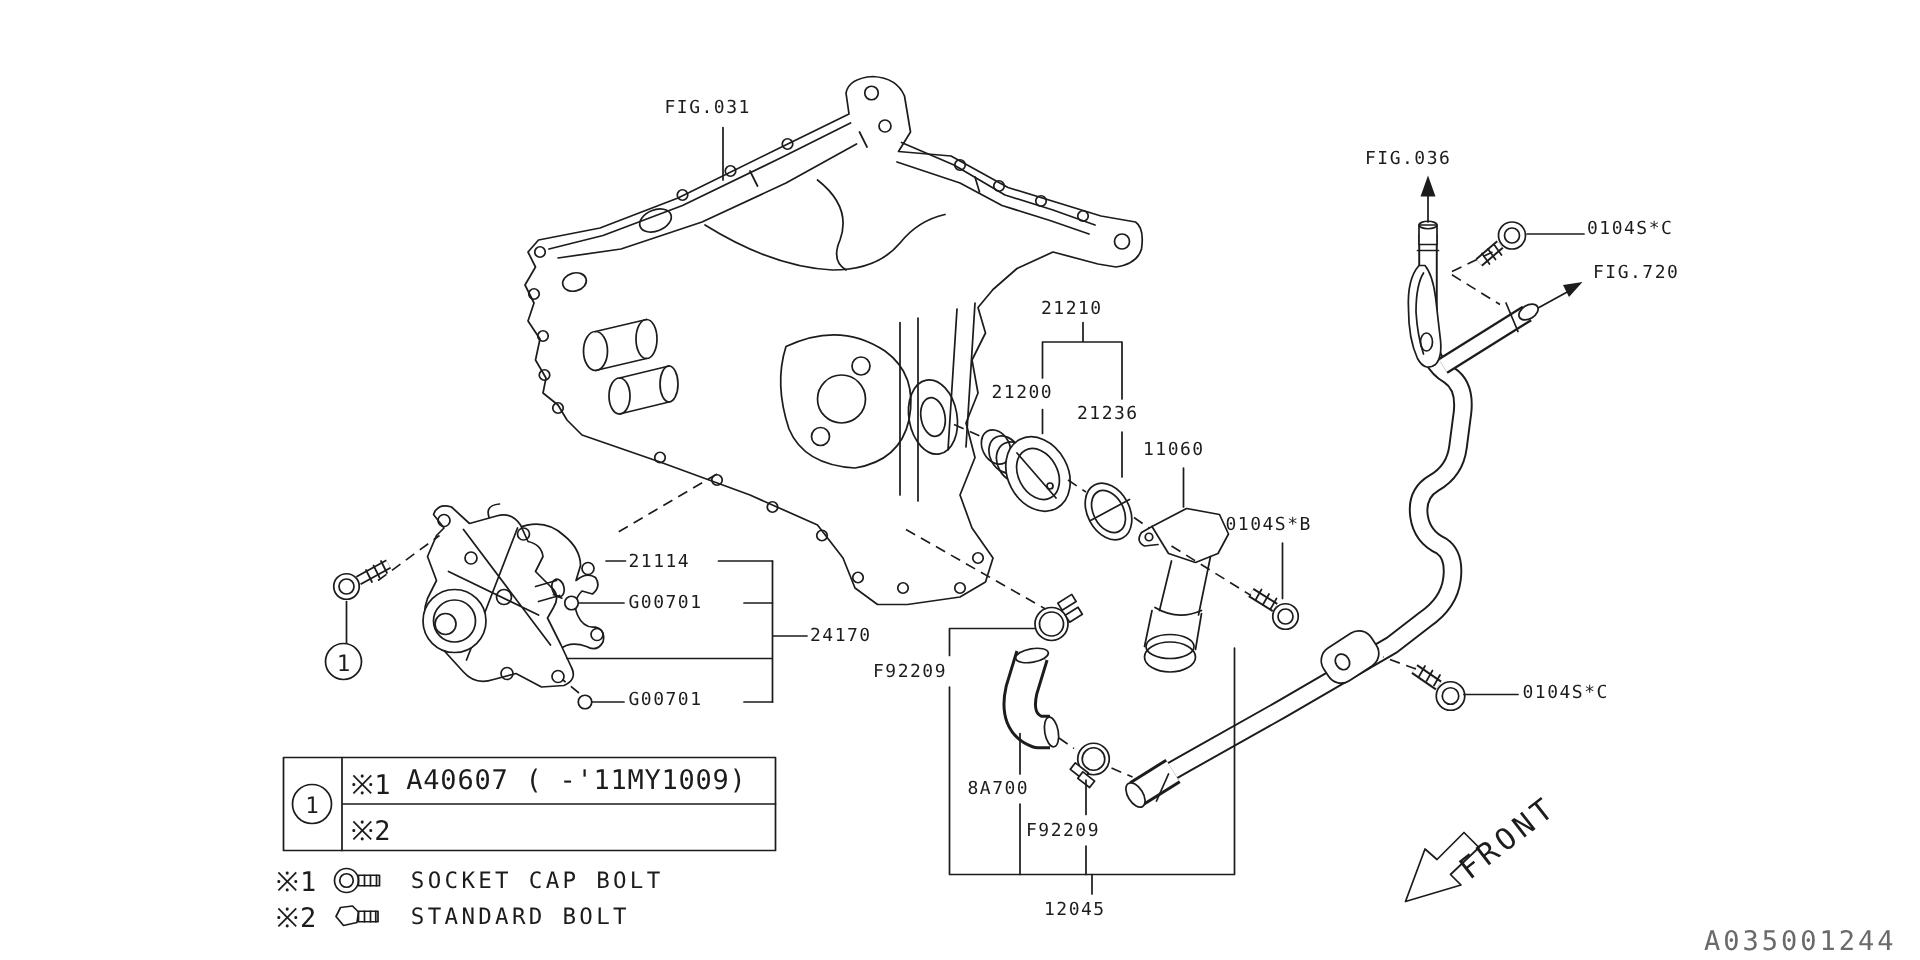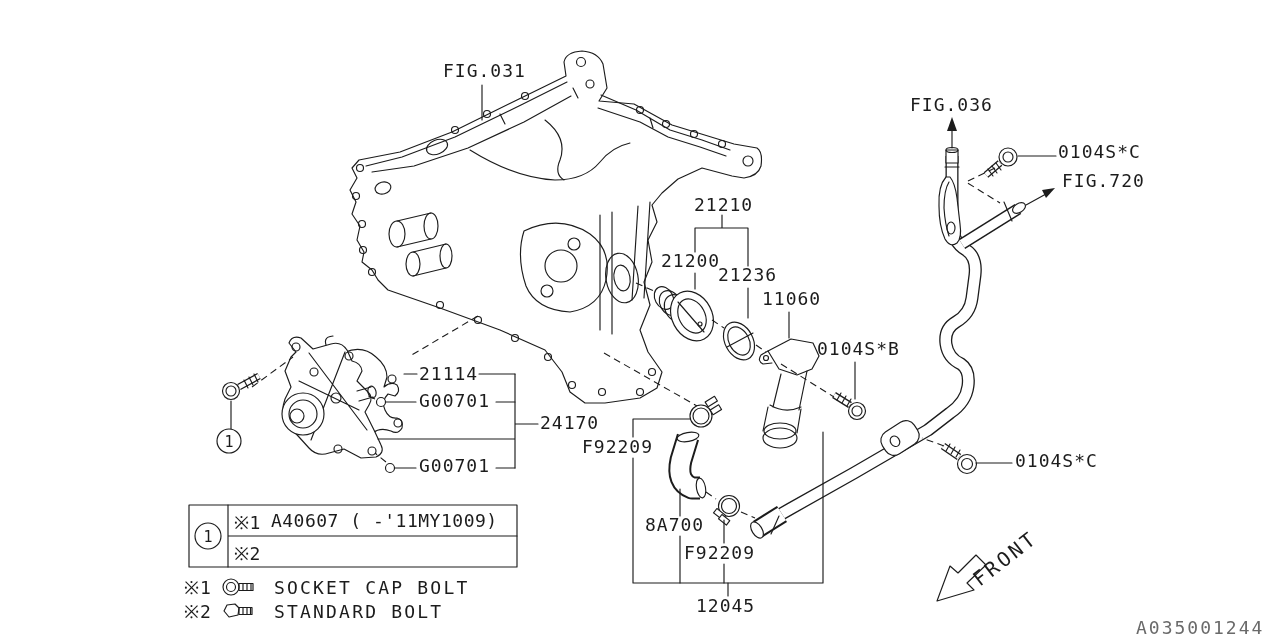--- a/index.html
+++ b/index.html
@@ -1,25 +1,25 @@
 <!DOCTYPE html>
 <html><head>
 <meta charset="utf-8">
 <style>
   html,body{margin:0;padding:0;background:#fff;}
   .stage{position:relative;width:1280px;height:640px;background:#ffffff;overflow:hidden;
          font-family:"DejaVu Sans Mono",monospace;color:#1c1c1c;}
   .art{position:absolute;left:0;top:0;}
-  .lbl{position:absolute;font-size:18px;line-height:18px;letter-spacing:1px;white-space:pre;color:#1c1c1c;}
+  .lbl{position:absolute;font-size:12px;line-height:18px;letter-spacing:1px;white-space:pre;color:#1c1c1c;}
   .code-id{position:absolute;font-size:18px;letter-spacing:2px;color:#6a6a6a;}
   .front-lbl{position:absolute;font-size:20px;letter-spacing:3px;transform:rotate(-38deg);transform-origin:0 0;}
   .legend-row{position:absolute;display:flex;gap:10px;font-size:18px;letter-spacing:0.5px;white-space:pre;}
   .note-row{position:absolute;display:flex;align-items:center;gap:9px;white-space:pre;}
   .note-ref{font-size:18px;letter-spacing:1px;}
-  .note-label{font-size:18px;letter-spacing:2.2px;}
+  .note-label{font-size:15px;letter-spacing:2.2px;}
   svg .ln{fill:none;stroke:#1c1c1c;stroke-width:1.15;stroke-linecap:round;stroke-linejoin:round;}
   svg .fw{fill:#ffffff;stroke:#1c1c1c;stroke-width:1.15;stroke-linejoin:round;}
   svg .dash{fill:none;stroke:#1c1c1c;stroke-width:1.1;stroke-dasharray:7 4.5;stroke-linecap:butt;}
   svg .tube-o{fill:none;stroke:#1c1c1c;stroke-linecap:butt;stroke-linejoin:round;}
   svg .tube-i{fill:none;stroke:#ffffff;stroke-linecap:butt;stroke-linejoin:round;}
   svg text{font-family:"DejaVu Sans Mono",monospace;font-size:15px;fill:#1c1c1c;text-anchor:middle;}
 </style>
 </head>
 <body>
 

